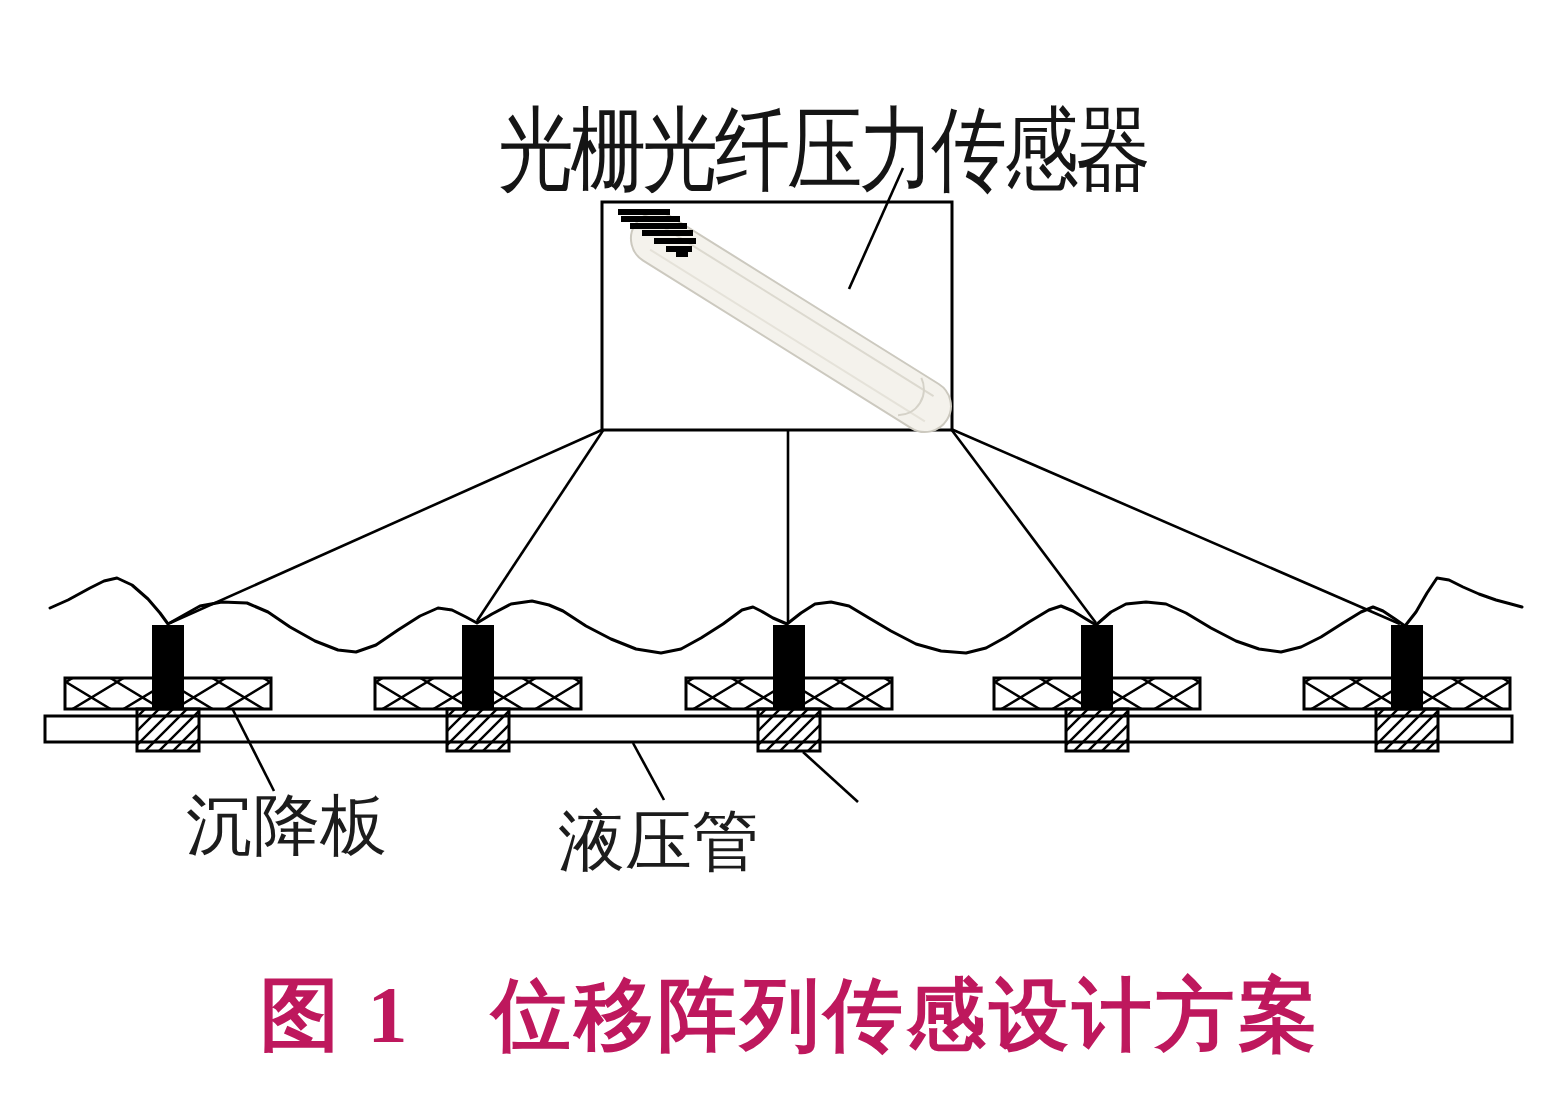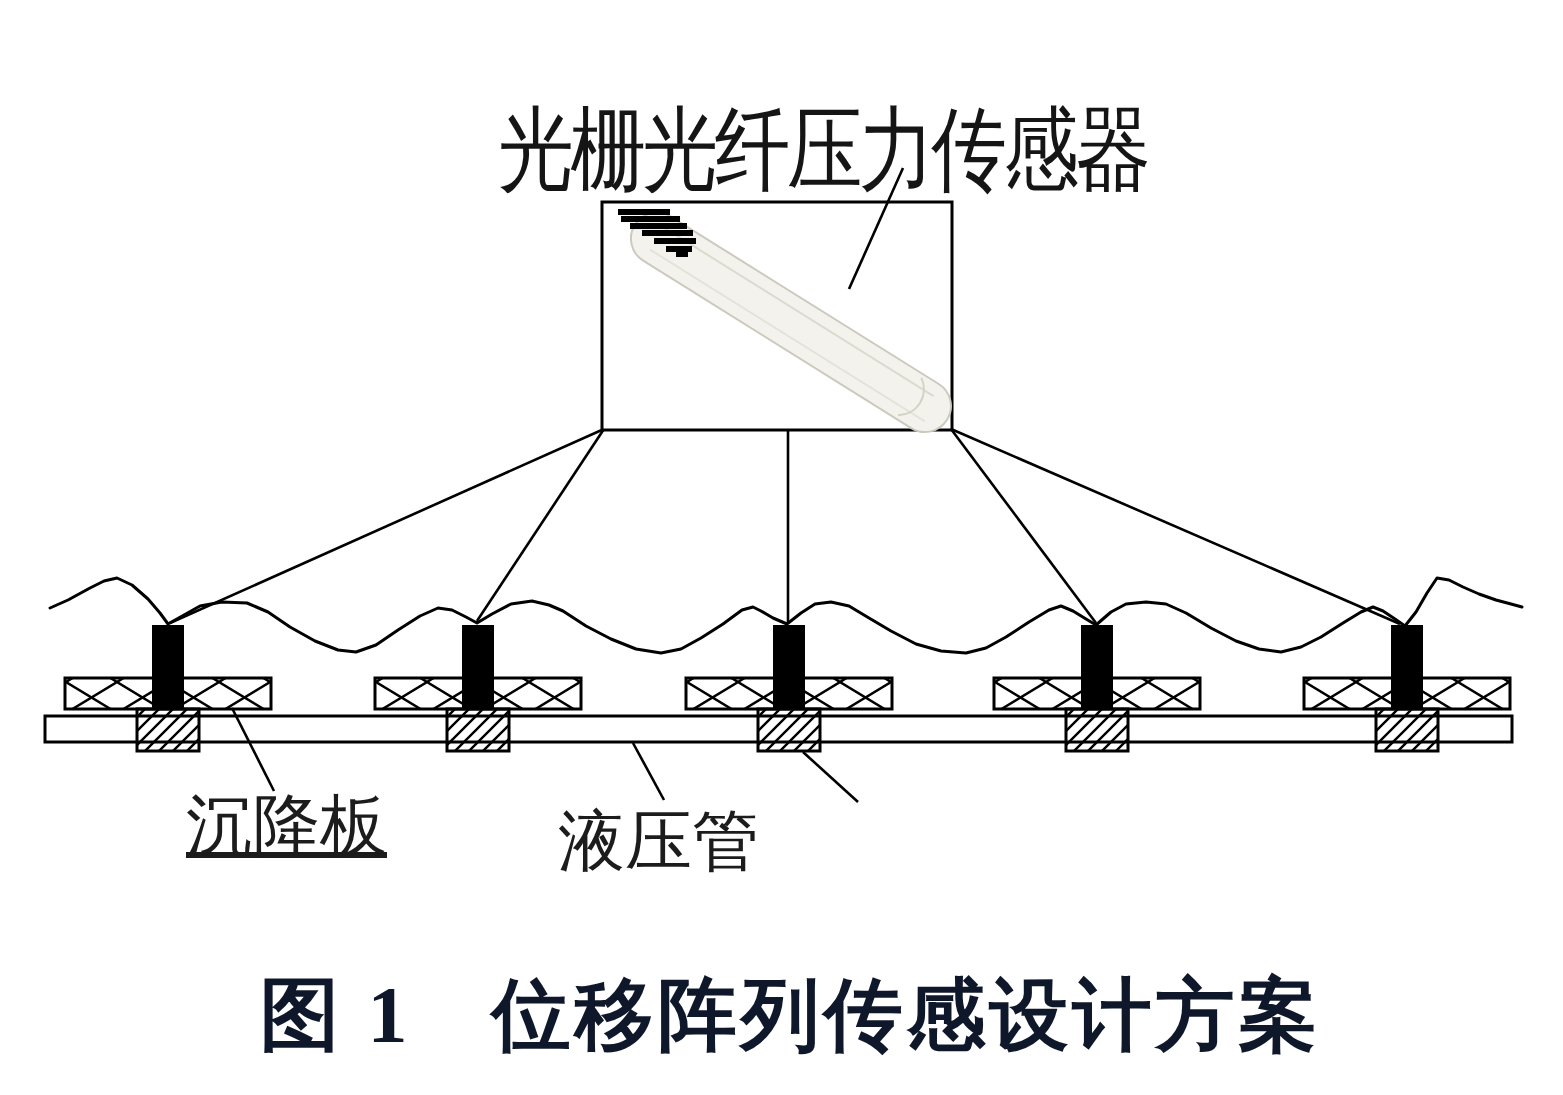--- a/index.html
+++ b/index.html
@@ -29,21 +29,21 @@
     transform:scaleX(0.82);
     transform-origin:center;
     color:#151515;
   }
   .part-label{font-size:67px;color:#1c1c1c;}
   .caption-wrap{
     position:absolute;
     left:35px;right:0;top:975px;
     text-align:center;
     font-weight:bold;
-    color:#0f172a;
+    color:#be185d;
   }
   .cap-zi{
     font-family:"Liberation Sans","DejaVu Sans",sans-serif;
     font-size:80px;line-height:1;
   }
   .cap-num{
     font-family:"Liberation Serif","DejaVu Serif",serif;
     font-size:80px;line-height:1;
     margin-left:24px;
   }
@@ -124,21 +124,21 @@
 
     <line x1="232" y1="708" x2="274" y2="791" stroke="#000" stroke-width="2.6"></line>
     <line x1="633" y1="743" x2="664" y2="800" stroke="#000" stroke-width="2.6"></line>
     <line x1="803" y1="752" x2="858" y2="802" stroke="#000" stroke-width="2.6"></line>
   </svg>
 
   <div class="title-wrap">
     <span class="title-text">光栅光纤压力传感器</span>
   </div>
 
-  <div class="lbl part-label" style="left:186px;top:792px;text-decoration:underline;">沉降板</div>
+  <div class="lbl part-label" style="left:186px;top:792px;">沉降板</div>
   <div class="lbl part-label" style="left:558px;top:808px;text-align:center;">液压管</div>
 
   <div class="caption-wrap">
     <span class="cap-zi">图</span>
     <span class="cap-num">1</span>
     <span class="cap-title">位移阵列传感设计方案</span>
   </div>
 
 </div>
 

